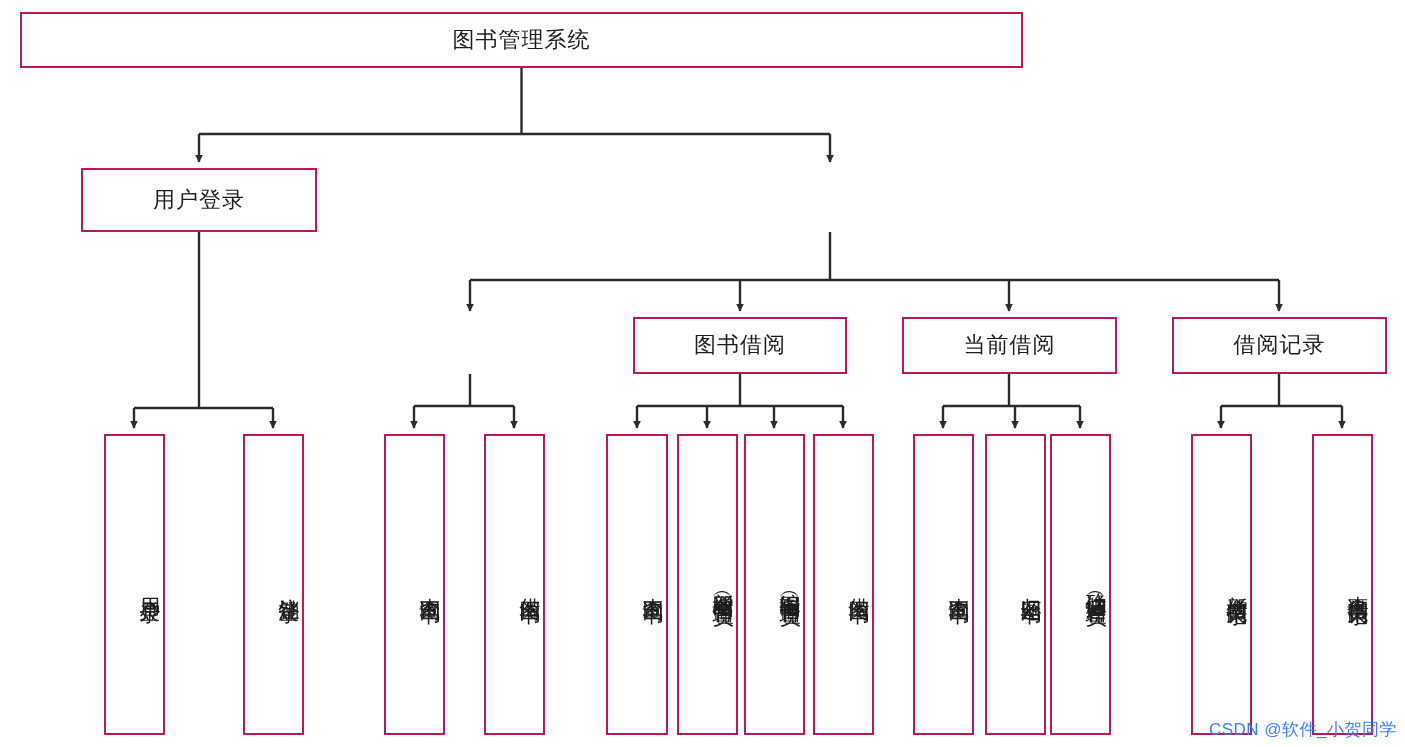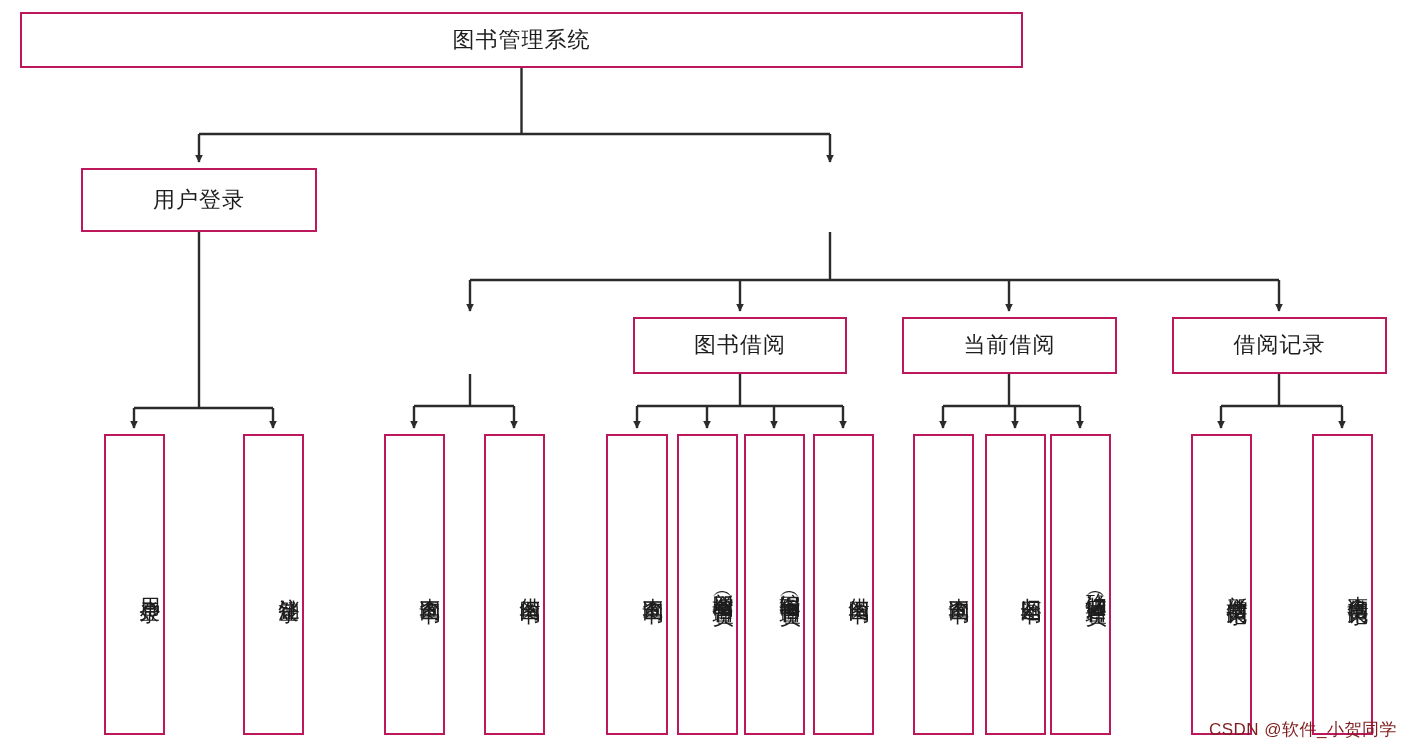--- a/index.html
+++ b/index.html
@@ -58,21 +58,21 @@
     white-space: nowrap;
   }
   .node .hlabel {
     white-space: nowrap;
   }
   #watermark {
     position: absolute;
     right: 8px;
     bottom: 6px;
     font-size: 17px;
-    color: #7f1d1d;
+    color: #3b82f6;
     letter-spacing: 0.5px;
     white-space: nowrap;
     z-index: 5;
   }
 </style>
 </head>
 <body>
 
 <div id="canvas">
 

